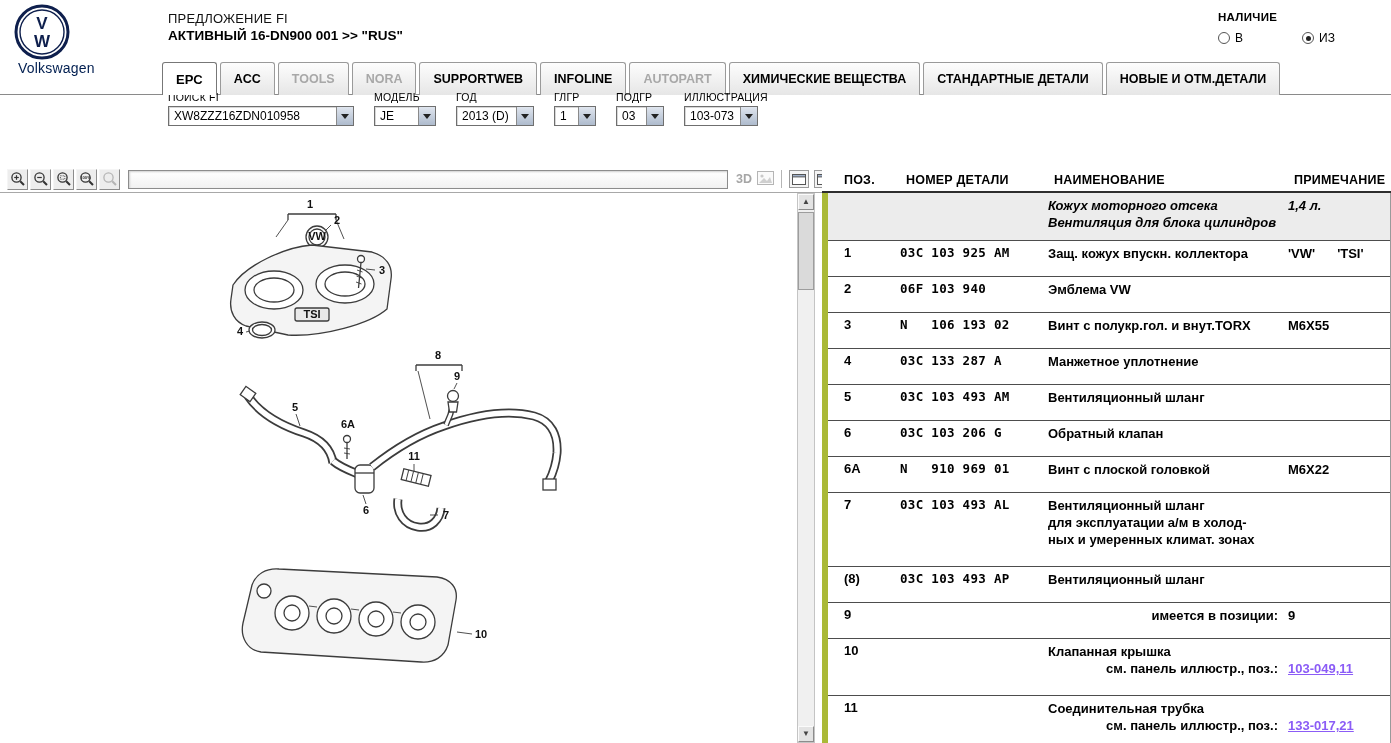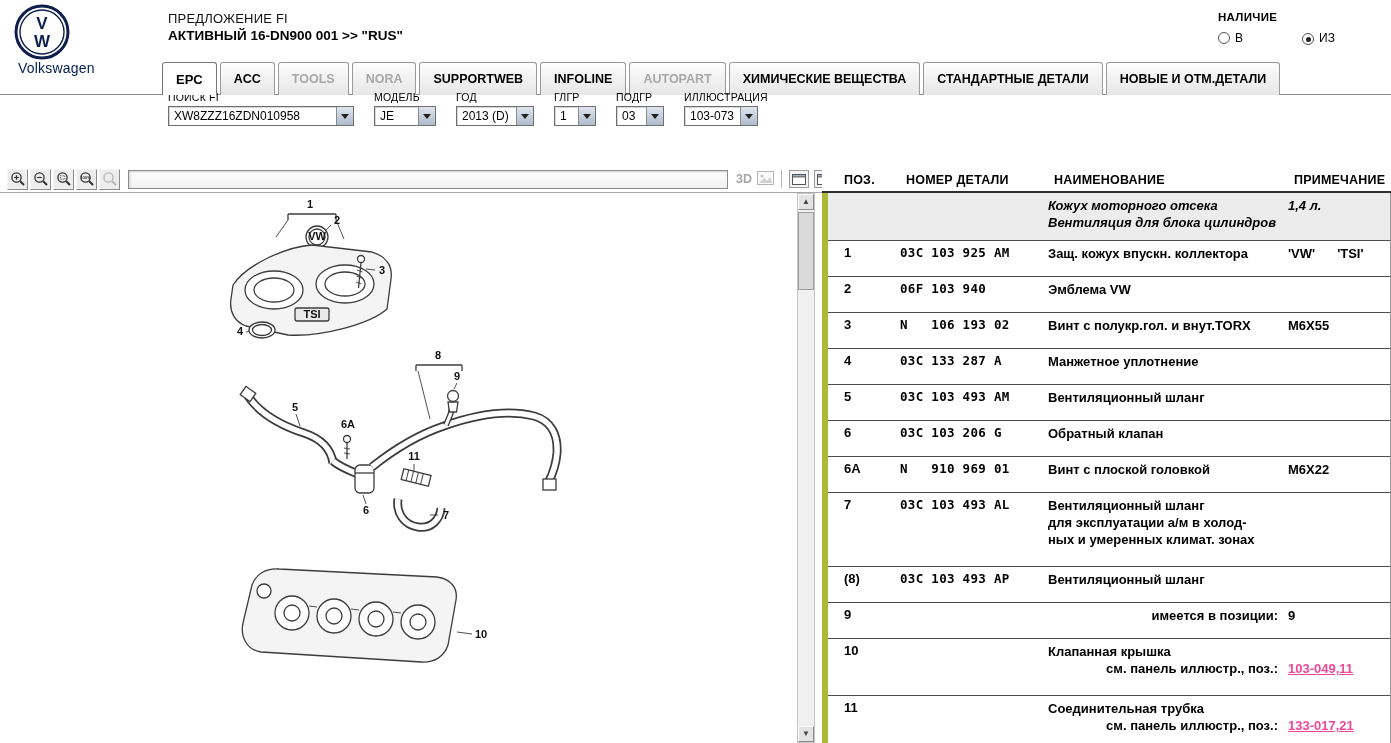--- a/index.html
+++ b/index.html
@@ -16,21 +16,21 @@
   #topbar { position:absolute; left:0; top:0; width:1391px; height:66px; background:#fff; }
   #logo-block { position:absolute; left:14px; top:4px; width:110px; text-align:left; }
   #brand-name { position:absolute; left:18px; top:60px; font-size:14px; color:#001e50; letter-spacing:.2px; }
   #offer-block { position:absolute; left:168px; top:11px; }
   #offer-label { font-size:13px; color:#111; letter-spacing:.2px; }
   #offer-value { font-size:13.5px; font-weight:bold; margin-top:2px; }
   #availability { position:absolute; left:1218px; top:11px; width:170px; }
   #availability .avl-label { font-size:11.5px; font-weight:bold; letter-spacing:.3px; }
   .radio-row { position:relative; margin-top:8px; height:16px; }
   .radio { position:absolute; display:flex; align-items:center; gap:5px; cursor:default; }
-  .radio.r2 { left:84px;align-items:flex-end; }
+  .radio.r2 { left:84px; }
   .rb { width:12px; height:12px; border-radius:50%; border:1px solid #555; background:#fff; display:inline-block; position:relative; }
   .radio.checked .rb::after { content:""; position:absolute; left:2.5px; top:2.5px; width:5px; height:5px; border-radius:50%; background:#222; }
   .radio span.rlabel { font-size:12px; }
 
   
   #tab-underline { position:absolute; left:0; top:94px; width:1391px; height:1px; background:#8a8a8a; }
   #tabs { position:absolute; left:162px; top:67px; height:28px; display:flex; align-items:flex-end; }
   .tab {
     height:25px; margin-right:3px; padding:16px 13px;
     display:flex; align-items:center;
@@ -78,21 +78,21 @@
   #table-body { position:absolute; left:822px; top:193px; width:569px; height:550px; border-left:6px solid #aab937; border-right:1px solid #9a9a9a; overflow:hidden; background:#fff; }
   .prow { display:grid; grid-template-columns:72px 148px 240px 1fr; padding:4px 0 14px 0; border-top:1px solid #4d4d4d; cursor:default; }
   .prow:first-child { border-top:none; }
   .prow.group { background:#ececec; padding-bottom:9px;font-style:italic; }
   .prow .pos { padding-left:16px; font-weight:bold; }
   .prow .num { font-family:"DejaVu Sans Mono",monospace; font-weight:bold; font-size:12.5px; white-space:pre; letter-spacing:.3px; }
   .prow .name { font-weight:bold; line-height:17px; }
   .prow .name .right { text-align:right; padding-right:10px; }
   .prow .note { font-weight:bold; display:flex; gap:22px; align-items:flex-start; line-height:17px; }
   .prow.linkrow { padding-bottom:18px; }
-  .plink { font-weight:bold; color:#ec4899; text-decoration:underline; margin-top:17px; display:inline-block; cursor:pointer; }
+  .plink { font-weight:bold; color:#8b5cf6; text-decoration:underline; margin-top:17px; display:inline-block; cursor:pointer; }
 </style>
 </head>
 <body>
 
 <div id="topbar">
   <div id="logo-block">
     <svg width="56" height="56" viewBox="-28 -28 56 56">
       <circle cx="0" cy="0" r="26" fill="#fff" stroke="#0e1f4d" stroke-width="3"></circle>
       <circle cx="0" cy="0" r="22" fill="none" stroke="#0e1f4d" stroke-width="1.4"></circle>
       <text x="0" y="-3" text-anchor="middle" font-size="17" font-weight="bold" fill="#0e1f4d">V</text>

